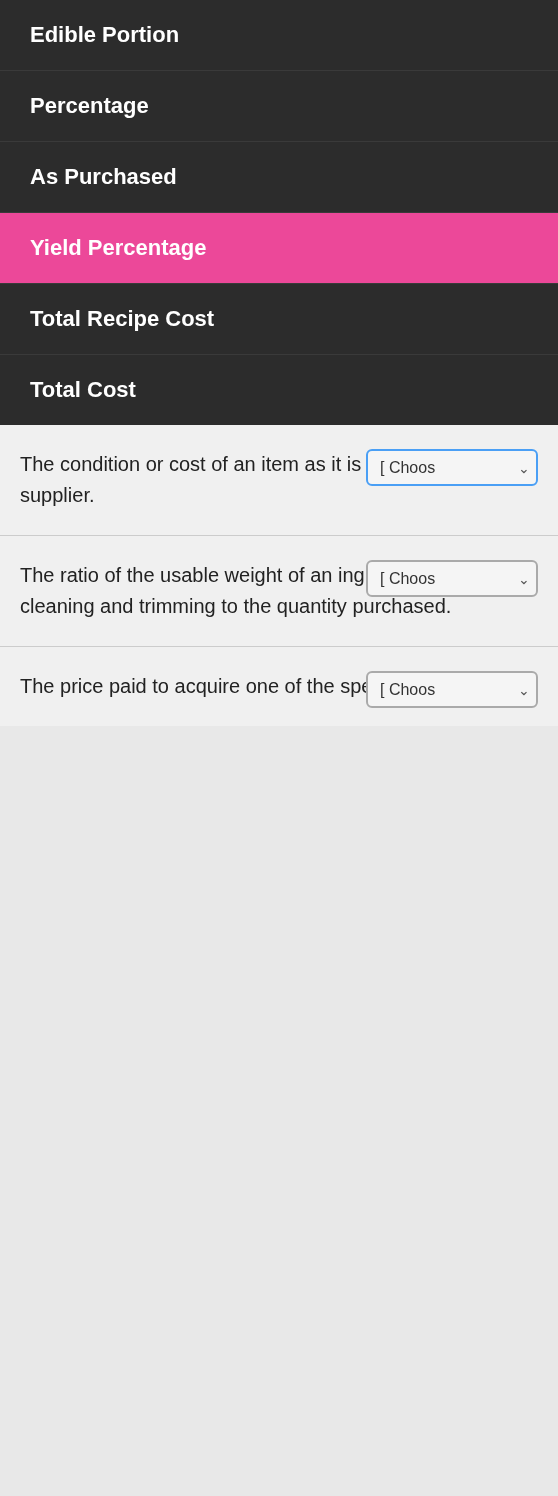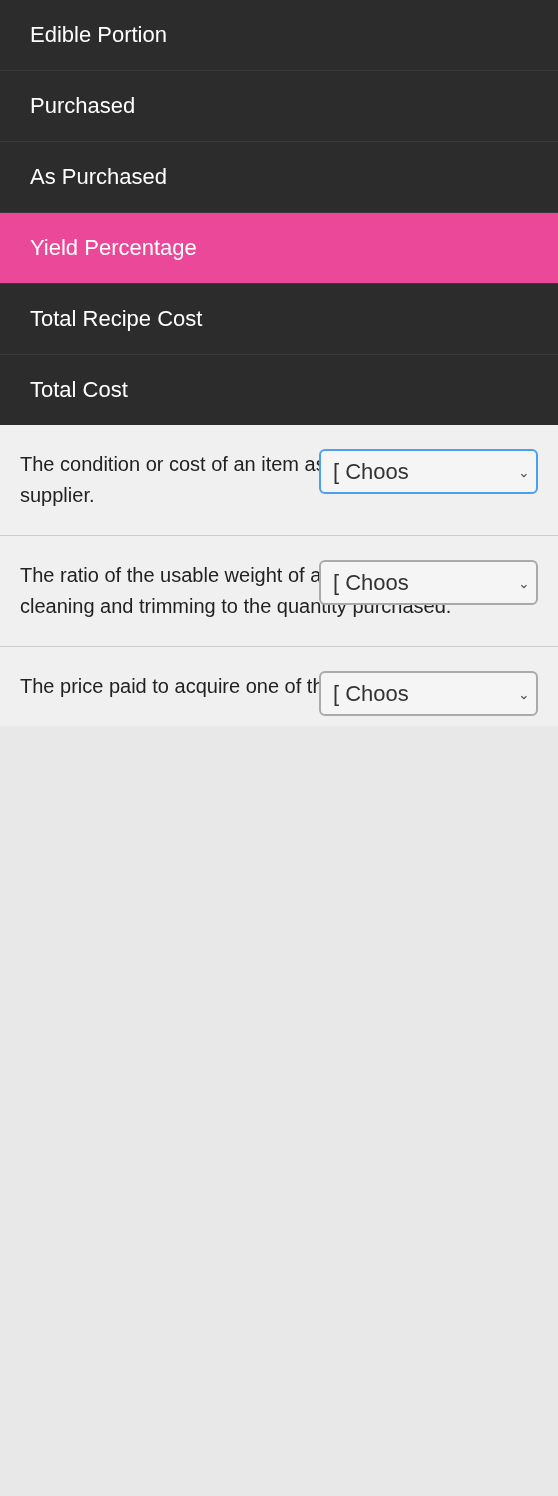--- a/index.html
+++ b/index.html
@@ -18,21 +18,21 @@
     .dark-menu {
       background-color: #2c2c2c;
       width: 100%;
     }
 
     .menu-item {
       padding: 22px 30px;
       border-bottom: 1px solid #3a3a3a;
       color: #ffffff;
       font-size: 22px;
-      font-weight: 400;
+      font-weight: 700;
       cursor: pointer;
     }
 
     .menu-item:last-child {
       border-bottom: none;
     }
 
     .menu-item.active {
       background-color: #ec4899;
     }
@@ -70,21 +70,21 @@
       top: 24px;
     }
 
     .select-dropdown {
       appearance: none;
       -webkit-appearance: none;
       background: #f5f5f5;
       border: 2px solid #5aabff;
       border-radius: 6px;
       padding: 8px 30px 8px 12px;
-      font-size: 22px;
+      font-size: 16px;
       color: #333333;
       cursor: pointer;
       min-width: 110px;
       position: relative;
     }
 
     .select-container {
       position: relative;
       display: inline-block;
     }
@@ -111,21 +111,21 @@
 </head>
 <body>
 
 <div>
 
   <div class="dark-menu">
     <div class="menu-item">
       <span>Edible Portion</span>
     </div>
     <div class="menu-item">
-      <span>Purchased</span>
+      <span>Percentage</span>
     </div>
     <div class="menu-item">
       <span>As Purchased</span>
     </div>
     <div class="menu-item active">
       <span>Yield Percentage</span>
     </div>
     <div class="menu-item">
       <span>Total Recipe Cost</span>
     </div>

